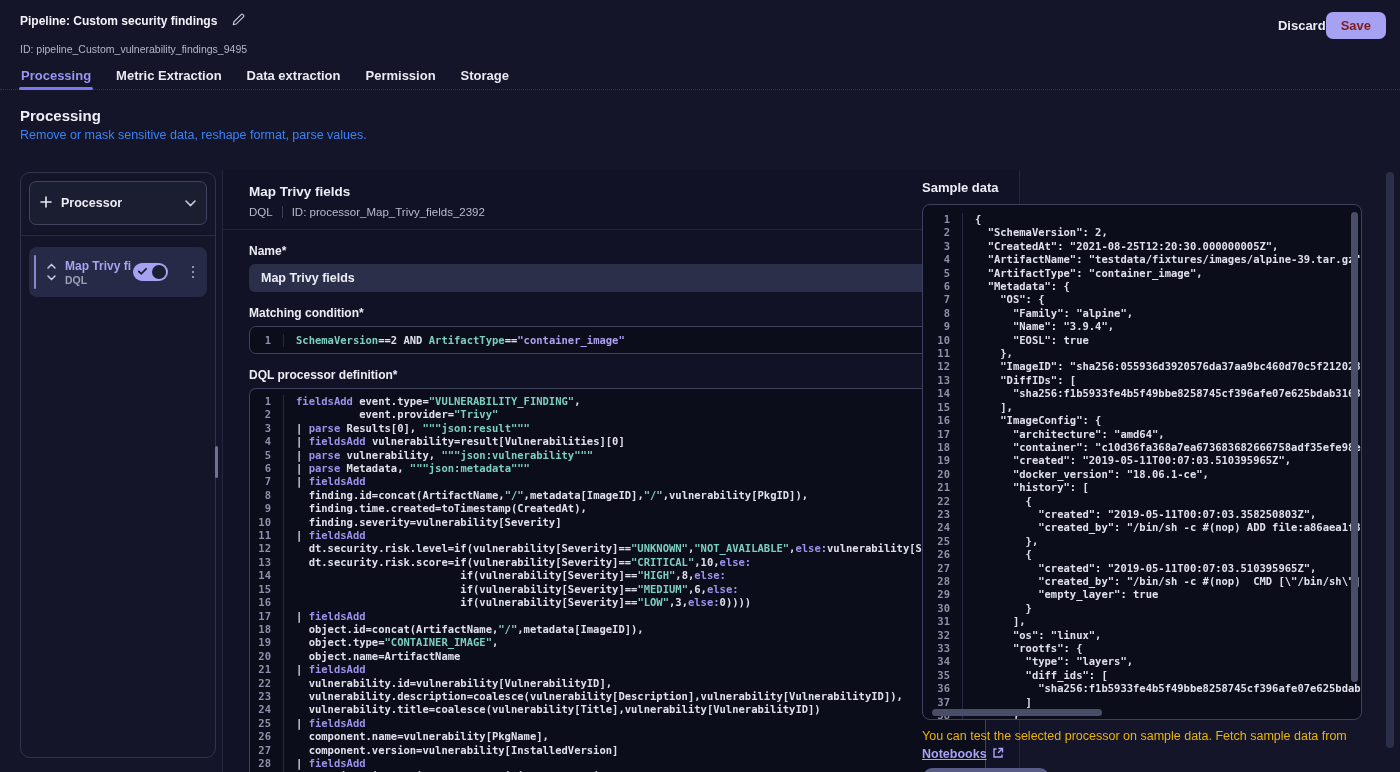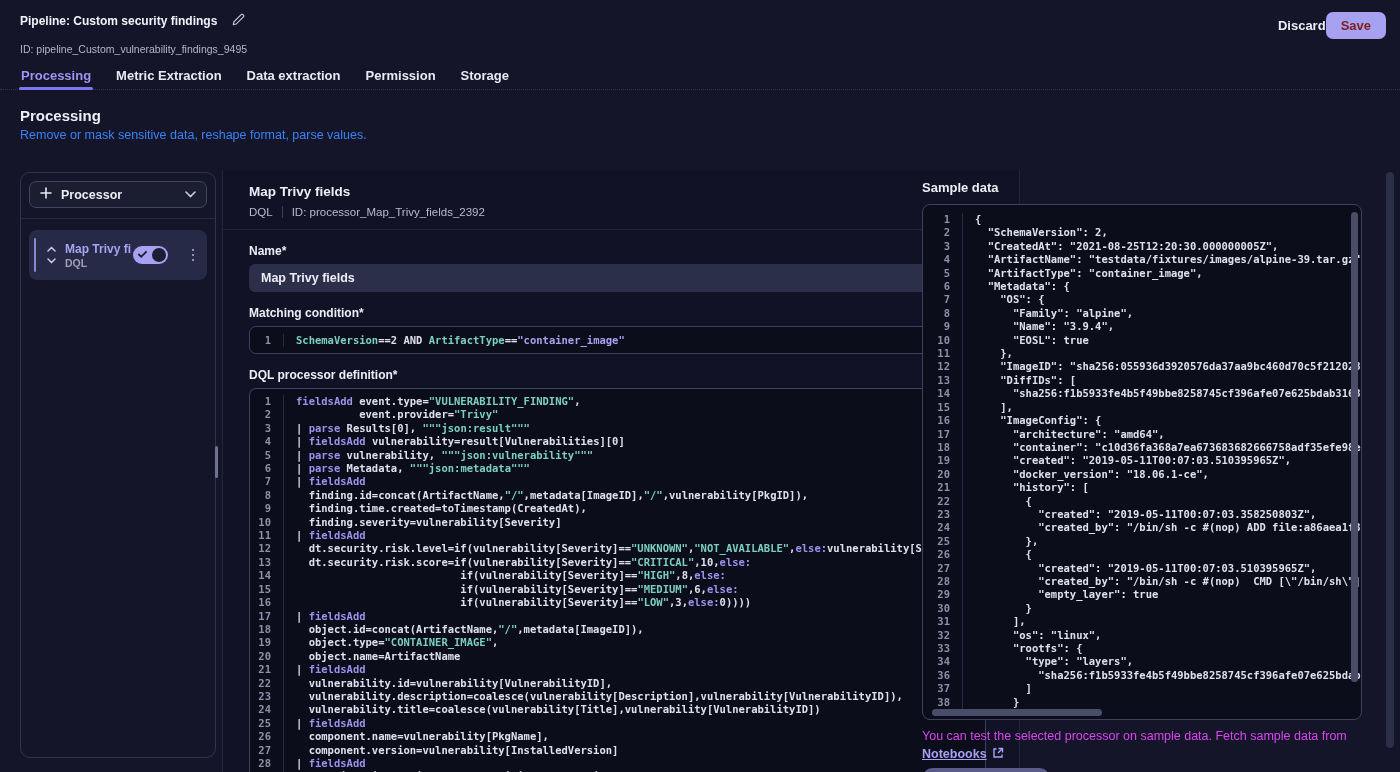--- a/index.html
+++ b/index.html
@@ -21,21 +21,21 @@
   .tab { background:none; border:none; font-family:inherit; font-size:13px; font-weight:bold; color:#e9eaf2; padding:0 1px; cursor:pointer; position:relative; }
   .tab.active { color:#9a96f2; }
   .tab.active::after { content:""; position:absolute; left:-1px; right:-1px; bottom:-1px; height:3px; border-radius:2px; background:#7b77ee; }
 
   
   .section-title { position:absolute; left:20px; top:107px; font-size:15px; font-weight:bold; }
   .section-desc { position:absolute; left:20px; top:128px; font-size:12.5px; color:#3b82f6; }
 
   
   .left-card { position:absolute; left:20px; top:172px; width:196px; height:586px; border:1px solid #30334b; border-radius:10px; padding:8px; }
-  .add-proc-btn { width:100%; height:27px; background:#1b1d31; border:1px solid #41445f; border-radius:7px; display:flex; align-items:center; gap:9px; padding:0 10px; cursor:pointer; font-family:inherit; color:#ecedf5; }
+  .add-proc-btn { width:100%; height:44px; background:#1b1d31; border:1px solid #41445f; border-radius:7px; display:flex; align-items:center; gap:9px; padding:0 10px; cursor:pointer; font-family:inherit; color:#ecedf5; }
   .add-proc-label { font-size:12.5px; font-weight:bold; }
   .add-proc-btn .chev { margin-left:auto; display:flex; }
   .left-divider { border-top:1px solid #272a41; margin:10px -8px 0 -8px; }
   .proc-item { position:relative; margin-top:11px; height:50px; background:#272a46; border-radius:8px; display:flex; align-items:center; padding-left:17px; cursor:pointer; }
   .proc-accent { position:absolute; left:5px; top:8px; width:2px; height:34px; border-radius:2px; background:#8a87cf; }
   .drag-ic { display:flex; flex-direction:column; align-items:center; margin-right:8px; }
   .proc-texts { display:flex; flex-direction:column; gap:1px; width:66px; }
   .proc-name { font-size:12px; font-weight:bold; color:#a8a4f2; white-space:nowrap; overflow:hidden; }
   .proc-type { font-size:10.5px; font-weight:bold; color:#9da0b6; }
   .toggle { position:relative; width:35px; height:18px; border-radius:10px; background:#a6a2f1; flex:none; cursor:pointer; margin-left:2px; }
@@ -67,21 +67,21 @@
   #definition-editor { margin-top:6px; height:430px; padding-top:6px; border-bottom:none; border-radius:7px 7px 0 0; }
 
   
   .right-panel { position:absolute; left:908px; top:170px; width:492px; height:602px; padding:10px 38px 0 14px; }
   .sample-title { font-size:13px; font-weight:bold; }
   .sample-wrap { position:relative; margin-top:9px; }
   #sample-editor { height:516px; padding-top:8px; border-radius:8px; }
   #sample-editor .cl { color:#d8dae6; }
   .vscroll { position:absolute; right:4px; top:8px; width:7px; height:470px; border-radius:4px; background:#4a4d68; }
   .hscroll { position:absolute; left:10px; bottom:4px; width:170px; height:7px; border-radius:4px; background:#4a4d68; }
-  .sample-caption { margin-top:8px; font-size:12.5px; color:#d946ef; line-height:17px; }
+  .sample-caption { margin-top:8px; font-size:12.5px; color:#eab308; line-height:17px; }
   .nb-row { display:flex; align-items:center; gap:5px; }
   .nb-link { color:#a6a2f4; font-weight:bold; text-decoration:underline; font-size:12.5px; cursor:pointer; }
   .partial-btn { margin-top:5px; width:128px; height:22px; border-radius:11px; background:#595c86; }
 
   .page-scrollbar { position:absolute; right:6px; top:172px; width:8px; height:576px; border-radius:4px; background:#2c2f4a; }
 </style>
 </head>
 <body>
 
 <div class="app">
@@ -236,20 +236,21 @@
           <div class="cl"><span class="ln">25</span><span class="cd"><span class="tk-w">        },</span></span></div>
           <div class="cl"><span class="ln">26</span><span class="cd"><span class="tk-w">        {</span></span></div>
           <div class="cl"><span class="ln">27</span><span class="cd"><span class="tk-w">          "created": "2019-05-11T00:07:03.510395965Z",</span></span></div>
           <div class="cl"><span class="ln">28</span><span class="cd"><span class="tk-w">          "created_by": "/bin/sh -c #(nop)  CMD [\"/bin/sh\"]"</span></span></div>
           <div class="cl"><span class="ln">29</span><span class="cd"><span class="tk-w">          "empty_layer": true</span></span></div>
           <div class="cl"><span class="ln">30</span><span class="cd"><span class="tk-w">        }</span></span></div>
           <div class="cl"><span class="ln">31</span><span class="cd"><span class="tk-w">      ],</span></span></div>
           <div class="cl"><span class="ln">32</span><span class="cd"><span class="tk-w">      "os": "linux",</span></span></div>
           <div class="cl"><span class="ln">33</span><span class="cd"><span class="tk-w">      "rootfs": {</span></span></div>
           <div class="cl"><span class="ln">34</span><span class="cd"><span class="tk-w">        "type": "layers",</span></span></div>
+          <div class="cl"><span class="ln">35</span><span class="cd"><span class="tk-w">        "diff_ids": [</span></span></div>
           <div class="cl"><span class="ln">36</span><span class="cd"><span class="tk-w">          "sha256:f1b5933fe4b5f49bbe8258745cf396afe07e625bdab3168e9c6"</span></span></div>
           <div class="cl"><span class="ln">37</span><span class="cd"><span class="tk-w">        ]</span></span></div>
           <div class="cl"><span class="ln">38</span><span class="cd"><span class="tk-w">      }</span></span></div>
         </div>
       <div class="vscroll"></div>
       <div class="hscroll"></div>
     </div>
     <div class="sample-caption">You can test the selected processor on sample data. Fetch sample data from</div>
     <div class="nb-row">
       <a class="nb-link">Notebooks</a>

